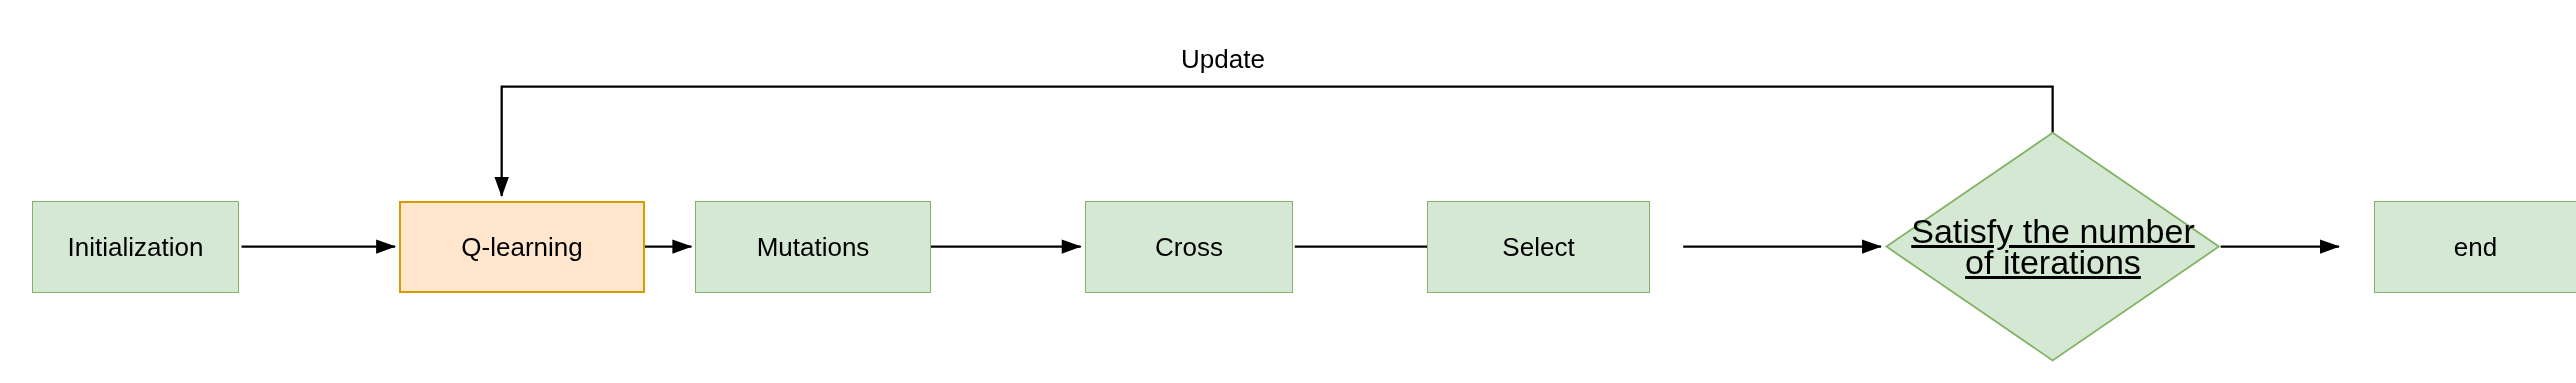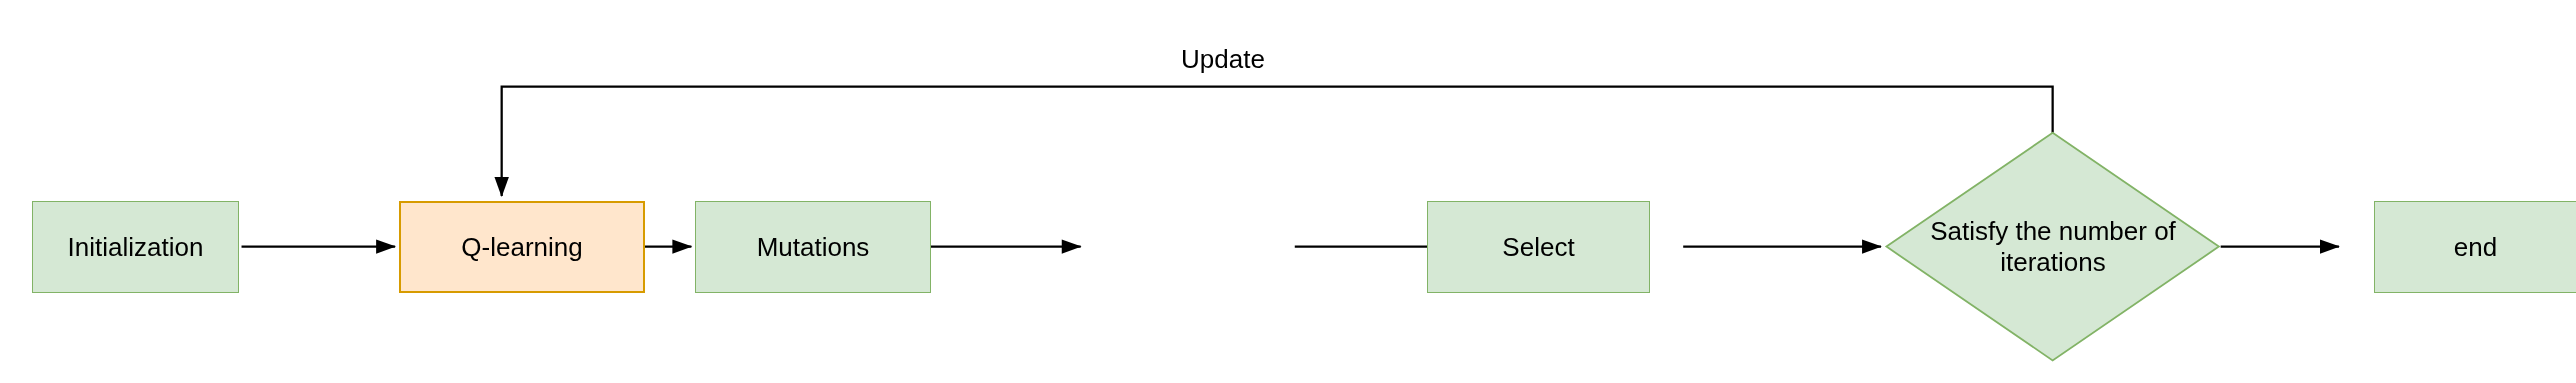--- a/index.html
+++ b/index.html
@@ -53,24 +53,25 @@
   .diamond-label {
     position: absolute;
     left: 1904px;
     top: 133px;
     width: 298px;
     height: 228px;
     display: flex;
     align-items: center;
     justify-content: center;
     text-align: center;
-    font-size: 26px;
+    font-size: 34px;
     line-height: 31px;
     color: var(--text-color);
     white-space: normal;
+    text-decoration: underline;
   }
   .edge-label {
     position: absolute;
     left: 1121px;
     top: 45px;
     width: 204px;
     text-align: center;
     font-size: 26px;
     line-height: 29px;
     color: var(--text-color);
@@ -106,20 +107,23 @@
   </div>
 
   <div class="node process highlight" style="left:399px; width:246px;">
     <span>Q-learning</span>
   </div>
 
   <div class="node process" style="left:695px; width:236px;">
     <span>Mutations</span>
   </div>
 
+  <div class="node process" style="left:1085px; width:208px;">
+    <span>Cross</span>
+  </div>
 
   <div class="node process" style="left:1427px; width:223px;">
     <span>Select</span>
   </div>
 
   <div class="diamond-label">
     <span>Satisfy the number of iterations</span>
   </div>
 
   <div class="node process" style="left:2345px; width:203px;margin-left:29px;">

